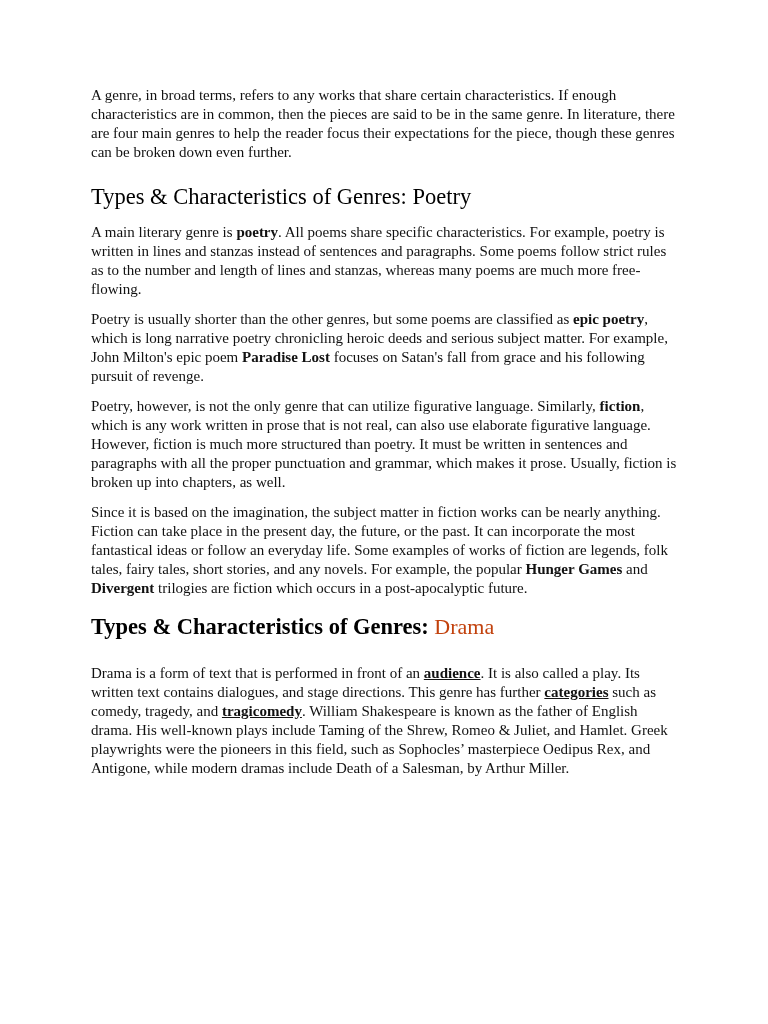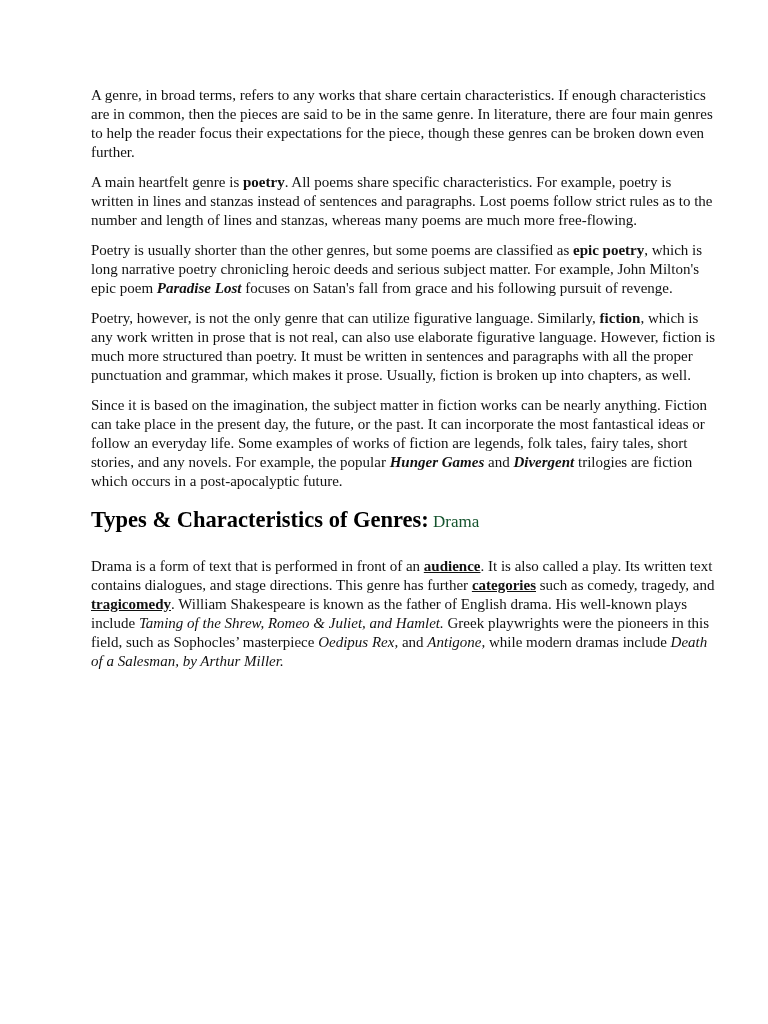--- a/index.html
+++ b/index.html
@@ -7,21 +7,21 @@
     padding: 0;
     background: #ffffff;
   }
   .doc-page {
     position: relative;
     width: 768px;
     height: 1024px;
     margin: 0 auto;
     background: #ffffff;
     box-sizing: border-box;
-    padding: 86px 52px 40px 91px;
+    padding: 86px 90px 40px 91px;
     font-family: "Liberation Serif", "DejaVu Serif", serif;
     color: #111111;
     overflow: hidden;
   }
   .body-para {
     margin: 0 0 11px 0;
     font-size: 15px;
     line-height: 19px;
     color: #111111;
   }
@@ -32,37 +32,38 @@
     font-weight: 400;
     color: #000000;
     margin: 22px 0 13px 0;
   }
   .heading-bold {
     font-weight: 700;
     margin: 16px 0 24px 0;
   }
   
   .b { font-weight: 700; text-align: center; }
-  .i { font-style: italic; }
+  .i { }
   .u { text-decoration: underline; font-weight: bold; }
   .small {
-    font-size: 17px;
+    font-size: 22px;
     font-weight: 400;
-    color: #14532d;
+    color: #c2410c;
   }
 </style>
 </head>
 <body>
 
 <div class="doc-page">
 
   <p class="body-para"><span>A genre, in broad terms, refers to any works that share certain characteristics. If enough characteristics are in common, then the pieces are said to be in the same genre. In literature, there are four main genres to help the reader focus their expectations for the piece, though these genres can be broken down even further.</span></p>
 
+  <h1 class="heading"><span>Types &amp; Characteristics of Genres: Poetry</span></h1>
 
-  <p class="body-para"><span>A main heartfelt genre is </span><span class="b">poetry</span><span>. All poems share specific characteristics. For example, poetry is written in lines and stanzas instead of sentences and paragraphs. Lost poems follow strict rules as to the number and length of lines and stanzas, whereas many poems are much more free-flowing.</span></p>
+  <p class="body-para"><span>A main literary genre is </span><span class="b">poetry</span><span>. All poems share specific characteristics. For example, poetry is written in lines and stanzas instead of sentences and paragraphs. Some poems follow strict rules as to the number and length of lines and stanzas, whereas many poems are much more free-flowing.</span></p>
 
 
   <p class="body-para"><span>Poetry is usually shorter than the other genres, but some poems are classified as </span><span class="b">epic poetry</span><span>, which is long narrative poetry chronicling heroic deeds and serious subject matter. For example, John Milton's epic poem </span><span class="b i">Paradise Lost</span><span> focuses on Satan's fall from grace and his following pursuit of revenge.</span></p>
 
 
   <p class="body-para"><span>Poetry, however, is not the only genre that can utilize figurative language. Similarly, </span><span class="b">fiction</span><span>, which is any work written in prose that is not real, can also use elaborate figurative language. However, fiction is much more structured than poetry. It must be written in sentences and paragraphs with all the proper punctuation and grammar, which makes it prose. Usually, fiction is broken up into chapters, as well.</span></p>
 
   <p class="body-para"><span>Since it is based on the imagination, the subject matter in fiction works can be nearly anything. Fiction can take place in the present day, the future, or the past. It can incorporate the most fantastical ideas or follow an everyday life. Some examples of works of fiction are legends, folk tales, fairy tales, short stories, and any novels. For example, the popular </span><span class="b i">Hunger Games</span><span> and </span><span class="b i">Divergent</span><span> trilogies are fiction which occurs in a post-apocalyptic future.</span></p>
 
   <h1 class="heading heading-bold"><span class="b">Types &amp; Characteristics of Genres:</span><span class="small"> Drama</span></h1>

